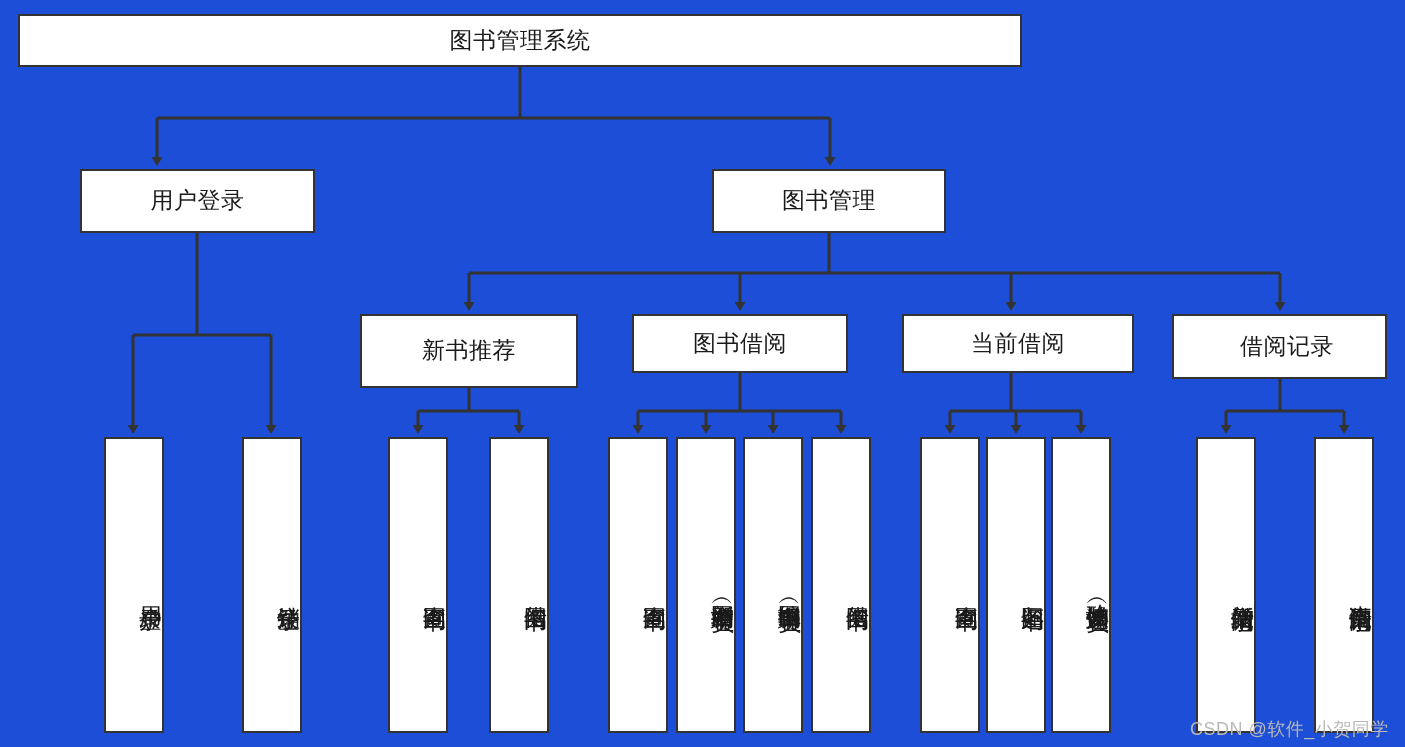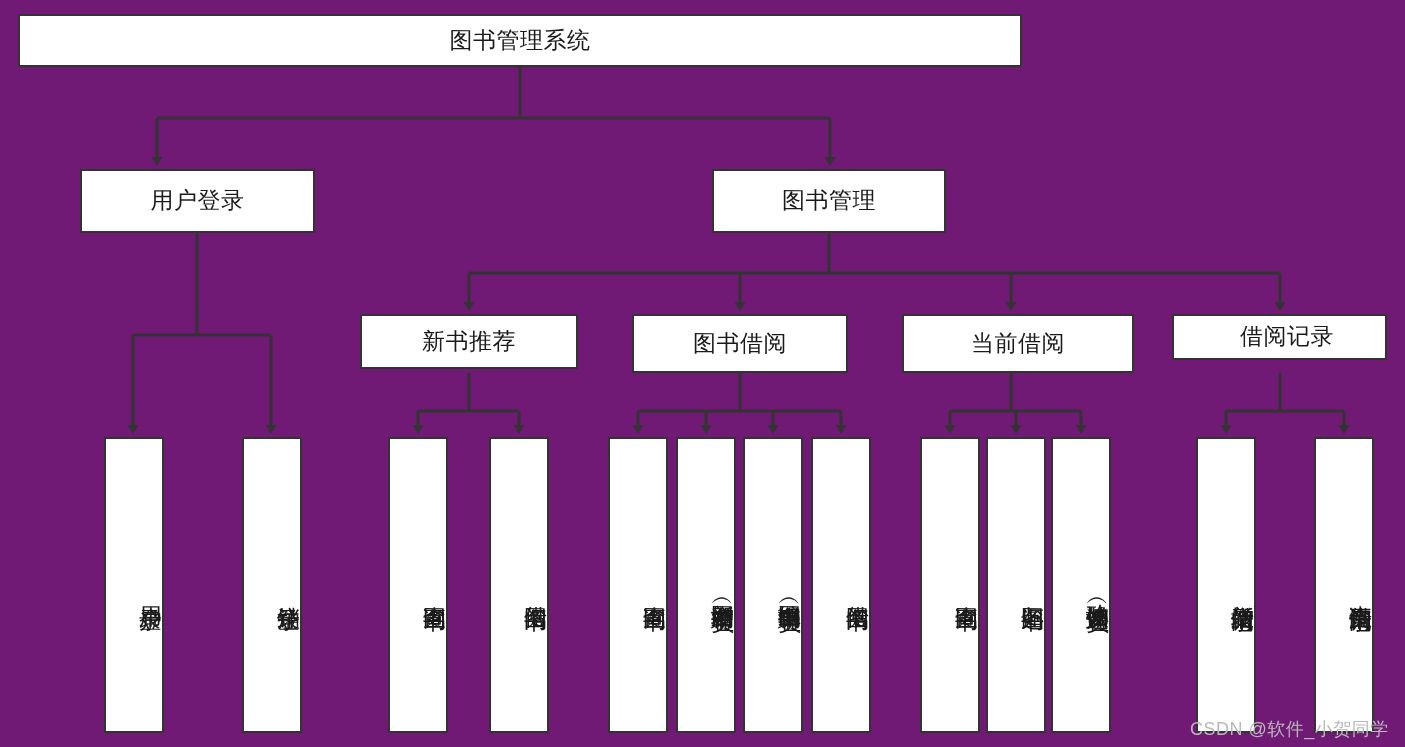--- a/index.html
+++ b/index.html
@@ -4,21 +4,21 @@
 <style>
   html, body {
     margin: 0;
     padding: 0;
     background: #ffffff;
   }
   #canvas {
     position: relative;
     width: 1405px;
     height: 747px;
-    background: #701a75;
+    background: #1d4ed8;
     font-family: "Liberation Sans", "DejaVu Sans", sans-serif;
     overflow: hidden;
   }
   #diagram-svg {
     position: absolute;
     left: 0;
     top: 0;
     width: 1405px;
     height: 747px;
   }
@@ -118,30 +118,30 @@
     <span>图书管理系统</span>
   </div>
 
   <div class="node horiz" style="left:80px; top:169px; width:235px; height:64px;">
     <span>用户登录</span>
   </div>
   <div class="node horiz" style="left:712px; top:169px; width:234px; height:64px;">
     <span>图书管理</span>
   </div>
 
-  <div class="node horiz" style="left:360px; top:314px; width:218px; height:55px;">
+  <div class="node horiz" style="left:360px; top:314px; width:218px; height:74px;">
     <span>新书推荐</span>
   </div>
   <div class="node horiz" style="left:632px; top:314px; width:216px; height:59px;">
     <span>图书借阅</span>
   </div>
   <div class="node horiz" style="left:902px; top:314px; width:232px; height:59px;">
     <span>当前借阅</span>
   </div>
-  <div class="node horiz" style="left:1172px; top:314px; width:215px; height:46px;padding-left:15px;">
+  <div class="node horiz" style="left:1172px; top:314px; width:215px; height:65px;padding-left:15px;">
     <span>借阅记录</span>
   </div>
 
   <div class="node vert" style="left:104px; top:437px; width:60px; height:296px;">
     <span>用户登录</span>
   </div>
   <div class="node vert" style="left:242px; top:437px; width:60px; height:296px;">
     <span>注销登录</span>
   </div>
 

